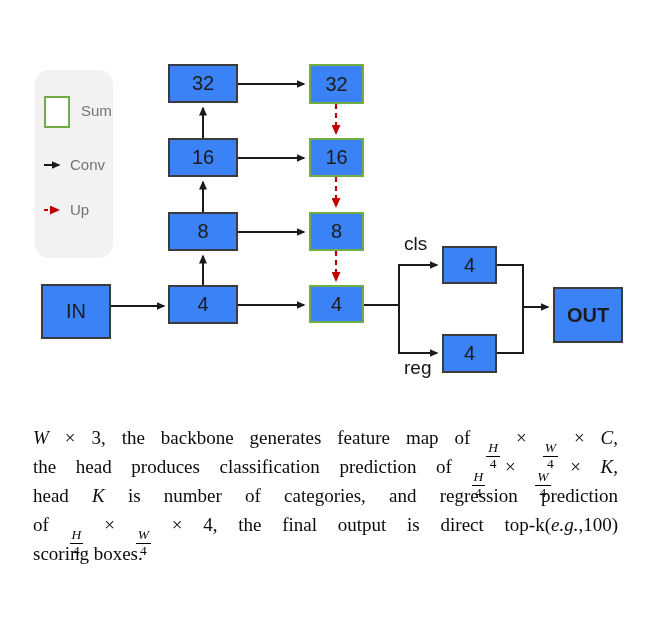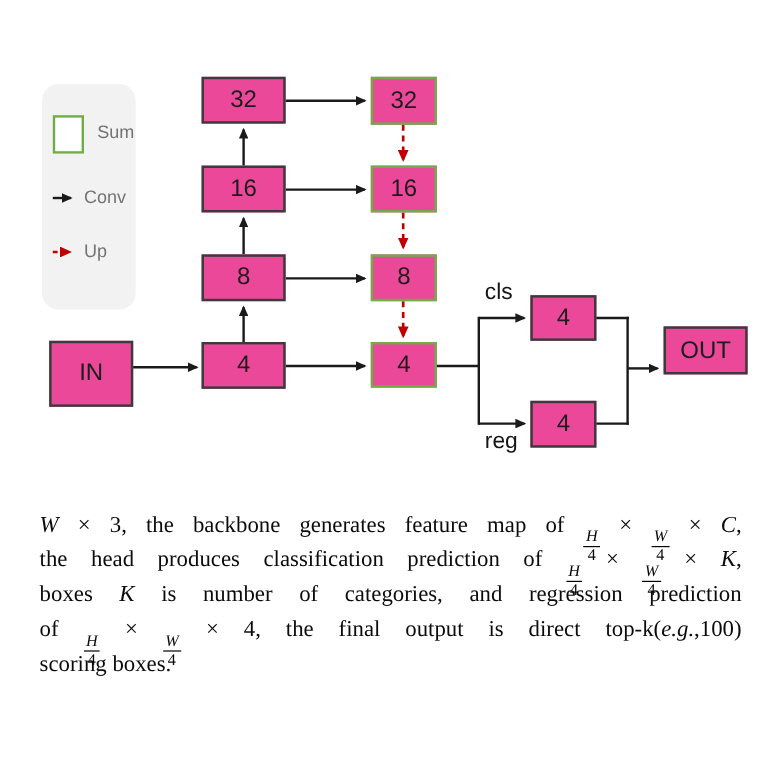--- a/index.html
+++ b/index.html
@@ -15,21 +15,21 @@
   .sum-swatch{
     position:absolute;left:44px;top:96px;width:22px;height:28px;
     background:#ffffff;border:2px solid var(--green,#70AD47);
   }
   .legend-label{
     position:absolute;font-size:15px;line-height:18px;color:#737373;
   }
   
   .box{
     position:absolute;display:flex;align-items:center;justify-content:center;
-    background:#ec4899;font-size:20px;color:#1c1c1c;box-sizing:border-box;
+    background:#3b82f6;font-size:20px;color:#1c1c1c;box-sizing:border-box;
   }
   .box.black{border:2px solid var(--box-border,#3B3B3B);}
   .box.green{border:2px solid var(--green,#70AD47);}
   .head-label{
     position:absolute;font-size:19px;color:#151515;
   }
   
   svg.wires{position:absolute;left:0;top:0;}
   .wb{stroke:var(--line,#1A1A1A);stroke-width:2;fill:none;}
   .wb.sq{stroke-linecap:square;}
@@ -112,21 +112,21 @@
   <div class="box black" style="left:168px;top:138px;width:70px;height:39px;">16</div>
   <div class="box black" style="left:168px;top:212px;width:70px;height:39px;">8</div>
   <div class="box black" style="left:168px;top:285px;width:70px;height:39px;">4</div>
 
   <div class="box green" style="left:309px;top:64px;width:55px;height:40px;">32</div>
   <div class="box green" style="left:309px;top:138px;width:55px;height:39px;">16</div>
   <div class="box green" style="left:309px;top:212px;width:55px;height:39px;">8</div>
   <div class="box green" style="left:309px;top:285px;width:55px;height:38px;">4</div>
 
   <div class="box black" style="left:41px;top:284px;width:70px;height:55px;">IN</div>
-  <div class="box black" style="left:553px;top:272px;width:70px;height:40px;">OUT</div>
+  <div class="box black" style="left:553px;top:287px;width:70px;height:56px;font-weight:bold;">OUT</div>
 
   <span class="head-label" style="left:404px;top:233px;">cls</span>
   <div class="box black" style="left:442px;top:246px;width:55px;height:38px;">4</div>
   <div class="box black" style="left:442px;top:334px;width:55px;height:39px;">4</div>
   <span class="head-label" style="left:404px;top:357px;">reg</span>
 
   <div class="caption">
     <div class="cap-line"><span class="it">W</span><span> × 3, the backbone generates feature map of </span><span class="frac">
           <span class="num it">H</span>
           <span class="den">4</span>
@@ -134,21 +134,21 @@
           <span class="num it">W</span>
           <span class="den">4</span>
         </span><span> × </span><span class="it">C</span><span>,</span></div>
     <div class="cap-line"><span>the head produces classification prediction of </span><span class="frac">
           <span class="num it">H</span>
           <span class="den">4</span>
         </span><span> × </span><span class="frac">
           <span class="num it">W</span>
           <span class="den">4</span>
         </span><span> × </span><span class="it">K</span><span>,</span></div>
-    <div class="cap-line"><span>boxes </span><span class="it">K</span><span> is number of categories, and regression prediction</span></div>
+    <div class="cap-line"><span>head </span><span class="it">K</span><span> is number of categories, and regression prediction</span></div>
     <div class="cap-line"><span>of </span><span class="frac">
           <span class="num it">H</span>
           <span class="den">4</span>
         </span><span> × </span><span class="frac">
           <span class="num it">W</span>
           <span class="den">4</span>
         </span><span> × 4, the final output is direct top-k(</span><span class="it">e.g.</span><span>,100)</span></div>
     <div class="cap-line last"><span>scoring boxes.</span></div>
   </div>
 

